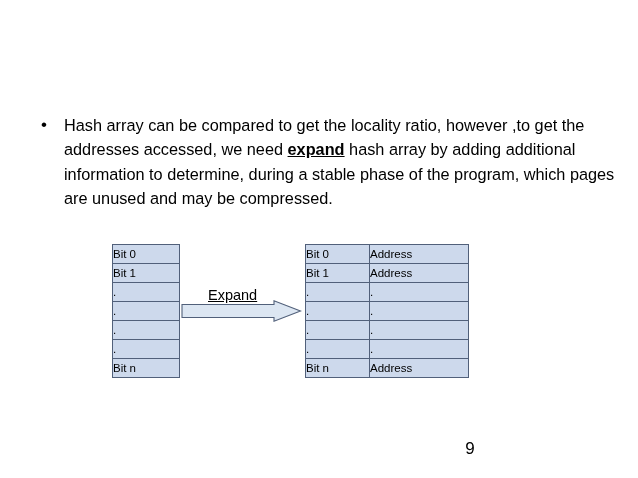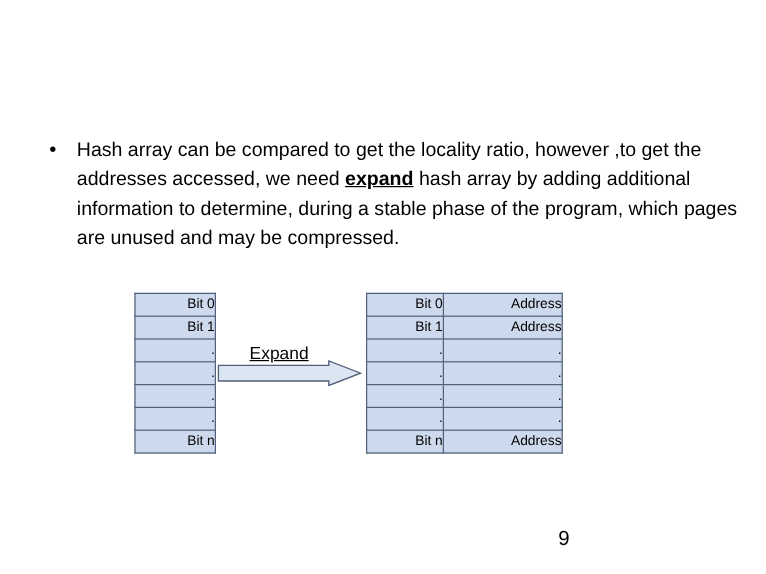--- a/index.html
+++ b/index.html
@@ -73,21 +73,21 @@
     border-collapse: collapse;
     table-layout: fixed;
     background: #cdd9ec;
   }
   .tbl td {
     border: 1px solid #51607a;
     background: #cdd9ec;
     height: 18px;
     font-size: 11.5px;
     line-height: 13px;
-    text-align: right;
+    text-align: left;
     vertical-align: middle;
     color: #000000;
     padding: 0;
   }
   .tbl td.dot {
     font-size: 11.5px;
     color: #000000;
   }
 
   #table-left {

